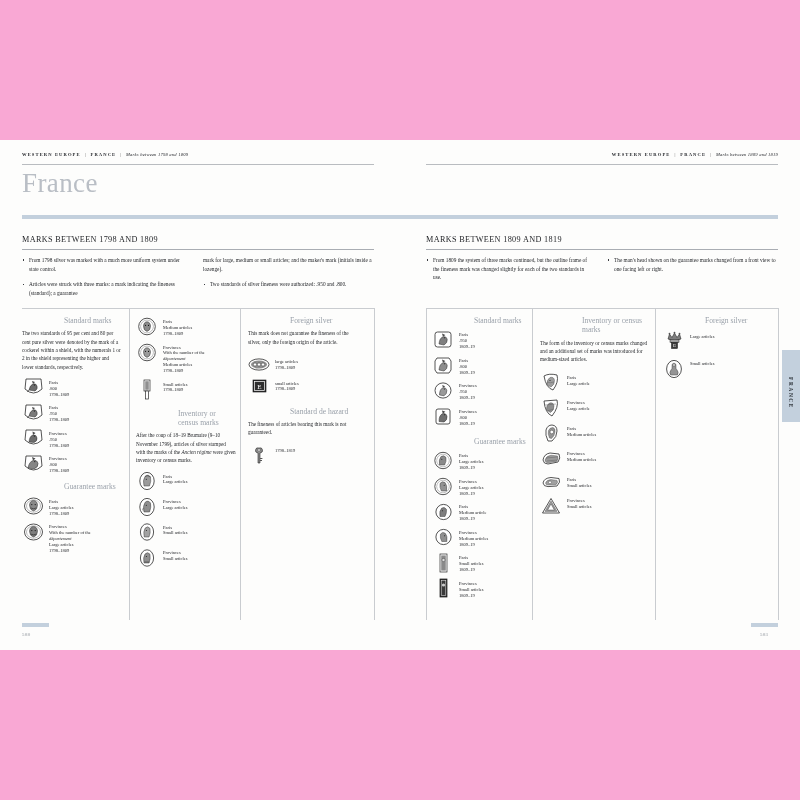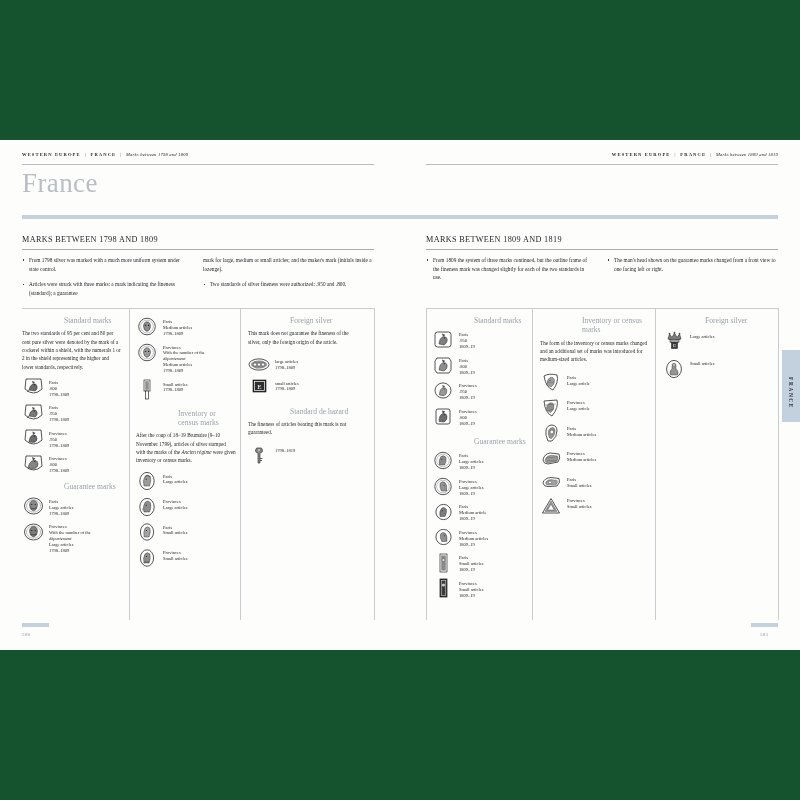--- a/index.html
+++ b/index.html
@@ -11,21 +11,21 @@
     width: 800px;
     height: 800px;
     font-family: "Liberation Serif", serif;
     color: #1a1a1a;
     overflow: hidden;
   }
   .page-wrap {
     position: absolute;
     left: 0; top: 0;
     width: 800px; height: 800px;
-    background: #14532d;
+    background: #f9a8d4;
   }
   .spread {
     position: absolute;
     left: 0;
     top: 140px;
     width: 800px;
     height: 510px;
     background: #fdfdfc;
   }
 

